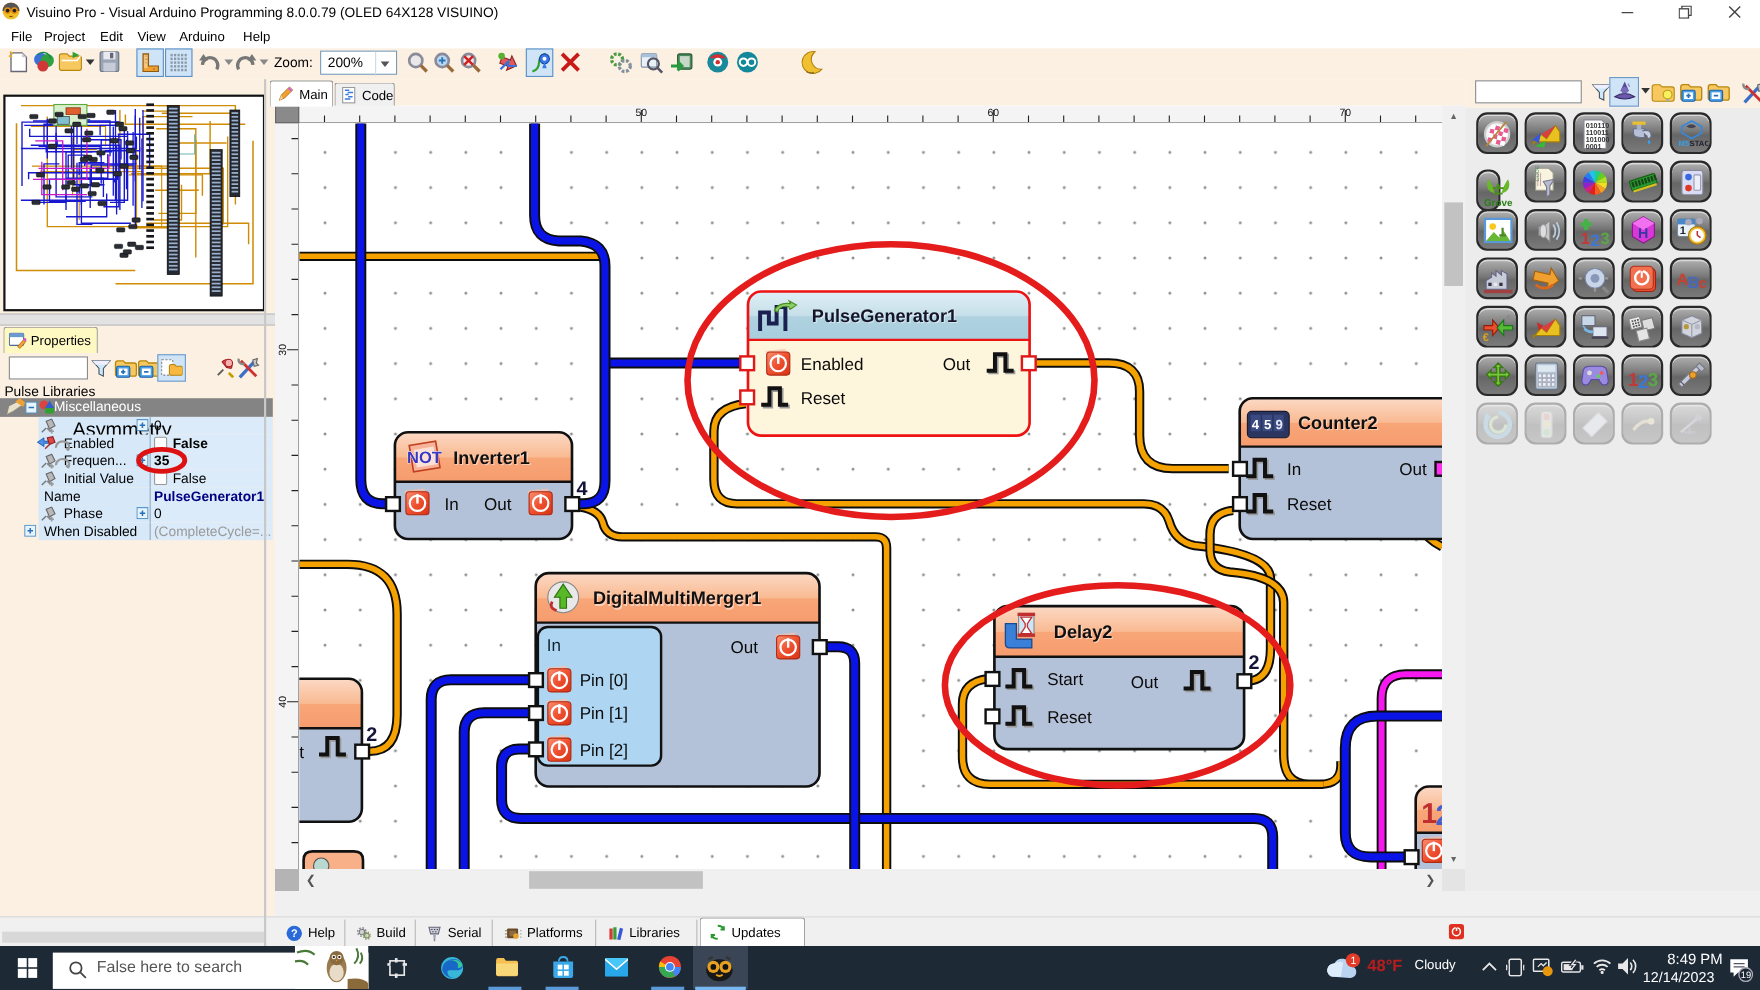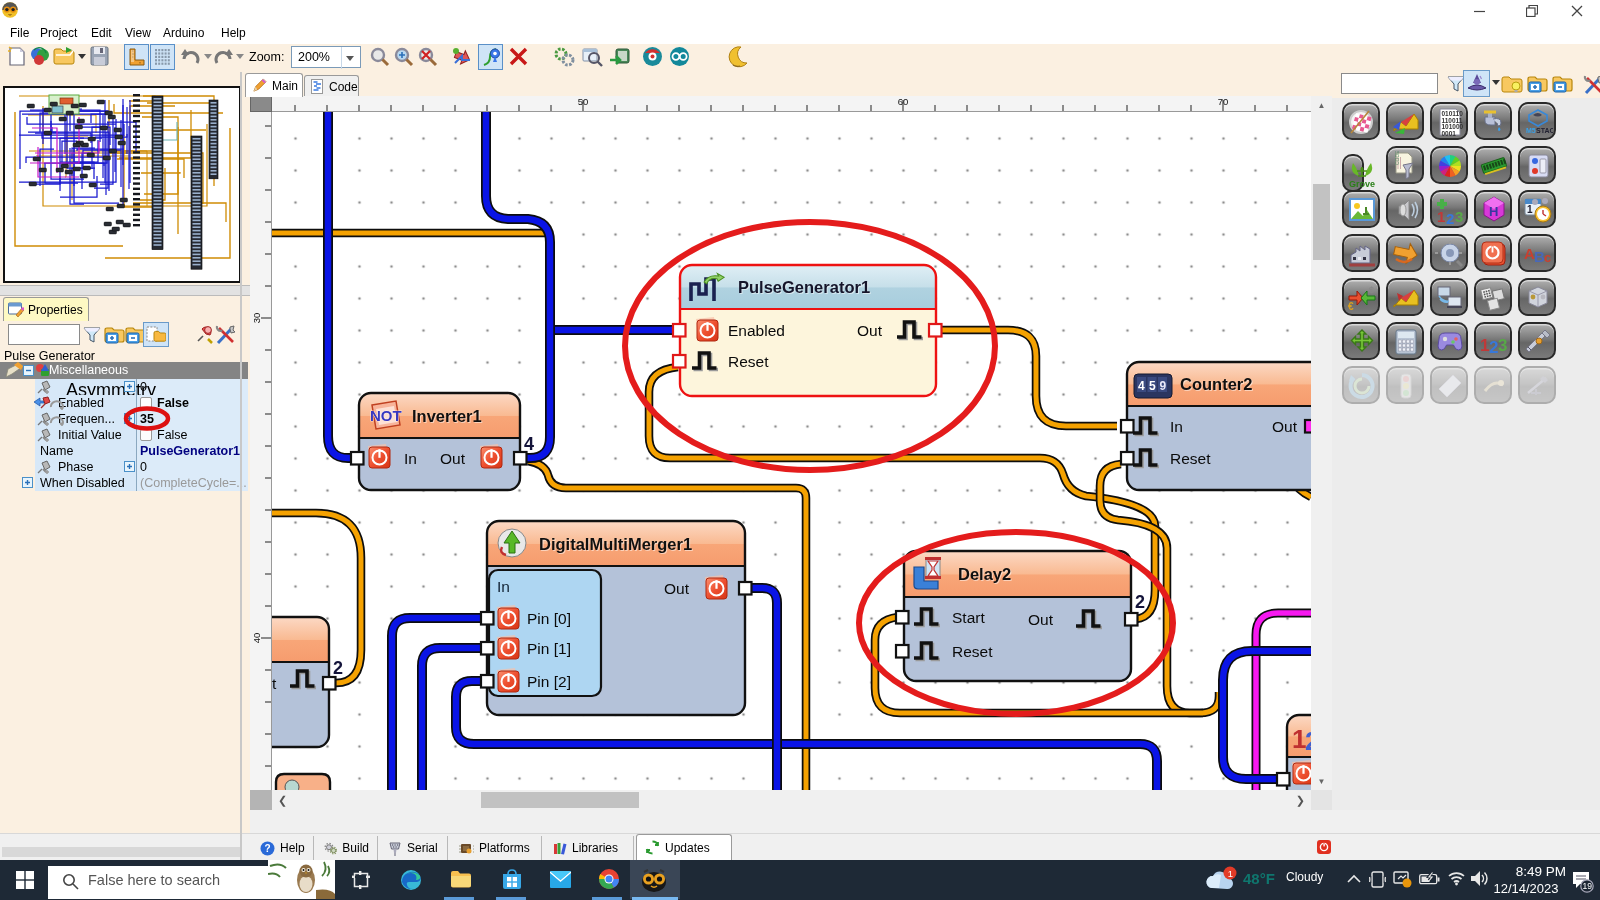--- a/index.html
+++ b/index.html
@@ -27,20 +27,21 @@
 <div class="abs" id="titlebar">
  <svg class="icon" style="left:2px;top:2px" width="16" height="16" viewBox="0 0 16 16">
       <circle cx="8" cy="8" r="7.8" fill="#f0c028"></circle>
       <path d="M0.2 8 a7.8 7.8 0 0 1 15.6 0 z" fill="#555"></path>
       <circle cx="4.9" cy="7.6" r="3.1" fill="#e89010"></circle>
       <circle cx="11.1" cy="7.6" r="3.1" fill="#e89010"></circle>
       <circle cx="4.9" cy="7.6" r="1.7" fill="#222"></circle>
       <circle cx="11.1" cy="7.6" r="1.7" fill="#222"></circle>
       <path d="M6.5 12.5 q1.5 1.2 3 0" stroke="#805010" stroke-width="1" fill="none"></path>
     </svg>
+ <div class="abs t">Visuino Pro - Visual Arduino Programming 8.0.0.79 (OLED 64X128 VISUINO)</div>
  <div class="wbtn" style="left:1456px">
       <svg width="11" height="11">
         <path d="M0 5.5 H11" stroke="#444" stroke-width="1.2"></path>
       </svg>
     </div>
  <div class="wbtn" style="left:1509px">
       <svg width="12" height="12">
         <path d="M3 3 V0.5 H11.5 V9 H9" fill="none" stroke="#444" stroke-width="1.2"></path>
         <rect x="0.5" y="3" width="8.5" height="8.5" fill="#fff" stroke="#444" stroke-width="1.2"></rect>
       </svg>
@@ -852,21 +853,21 @@
     <path d="M8 6 a5 5 0 0 1 8 6 l-4 -1 z" fill="#e85050" stroke="#a02020"></path>
     <circle cx="14" cy="7" r="3.4" fill="#f8b0b0" stroke="#a02020"></circle>
     <path d="M14 16 l4 4" stroke="#c0a000" stroke-width="2.5"></path>
   </svg>
 <svg class="abs" style="left:215px;top:324px" width="22" height="22" viewBox="0 0 22 22">
     <path d="M3 19 L16 5" stroke="#3a70c8" stroke-width="3"></path>
     <path d="M15 3 l4 -1 -1 4 2 2 -4 1 -1 -4 z" fill="#c8c8c8" stroke="#666"></path>
     <path d="M4 4 L18 18" stroke="#d03030" stroke-width="2.6"></path>
     <path d="M2 2 a4 4 0 0 0 4 5 l1 -1" fill="none" stroke="#888" stroke-width="2.2"></path>
   </svg>
-<div class="abs" style="left:4px;top:349px;font-size:12.5px">Pulse Generator</div>
+<div class="abs" style="left:4px;top:349px;font-size:12.5px">Pulse Libraries</div>
 <div class="abs" style="left:0;top:362px;width:248px;height:17px;background:#848484">
 <span style="position:absolute;left:49px;top:1px;font-size:12.5px;color:#fff">Miscellaneous</span>
   </div>
 <svg class="abs" style="left:4px;top:361px" width="20" height="19" viewBox="0 0 20 19">
     <path d="M2 16 L4 8 L14 3 L18 6 L8 13 Z" fill="#e8e0c8" stroke="#887" stroke-width="0.8"></path>
     <path d="M10 4 L17 9 L19 5 L14 1 Z" fill="#f0a030"></path>
   </svg>
 <svg class="abs" style="left:23px;top:365px" width="11" height="11">
     <rect x="0.5" y="0.5" width="10" height="10" fill="#e8f4fc" stroke="#4a90c8"></rect>
     <path d="M3 5.5 H8" stroke="#2a70b8" stroke-width="1.4"></path>
@@ -1453,21 +1454,21 @@
 <div class="abs" style="left:444px;top:897px;width:30px;height:3px;background:#5a9ad8"></div>
 <div class="abs" style="left:496px;top:897px;width:30px;height:3px;background:#5a9ad8"></div>
 <div class="abs" style="left:592px;top:897px;width:30px;height:3px;background:#5a9ad8"></div>
 <div class="abs" style="left:632px;top:897px;width:46px;height:3px;background:#78b8f0"></div>
 <svg class="abs" style="left:1206px;top:866px" width="34" height="28" viewBox="0 0 34 28">
     <path d="M6 22 a6 6 0 0 1 1 -12 a8 8 0 0 1 15 2 a5.5 5.5 0 0 1 -1 11 z" fill="#b8d4f0"></path>
     <path d="M6 22 a6 6 0 0 1 1 -12 a8 8 0 0 1 8 -1 l-2 13 z" fill="#dcecfa"></path>
     <circle cx="24" cy="7" r="6.5" fill="#e23b28"></circle>
     <text x="21.8" y="10.5" font-size="9.5" fill="#fff">1</text>
   </svg>
-<div class="abs" style="left:1243px;top:870px;font-size:15px;font-weight:bold;color:#0f766e">48°F</div>
+<div class="abs" style="left:1243px;top:870px;font-size:15px;font-weight:bold;color:#b91c1c">48°F</div>
 <div class="abs" style="left:1286px;top:870px;font-size:12px;color:#fff">Cloudy</div>
 <svg class="abs" style="left:1347px;top:874px" width="14" height="10" viewBox="0 0 14 10">
     <path d="M1 8 L7 2 L13 8" fill="none" stroke="#e8e8e8" stroke-width="1.6"></path>
   </svg>
 <svg class="abs" style="left:1369px;top:871px" width="17" height="17" viewBox="0 0 17 17">
     <rect x="3" y="1" width="11" height="15" rx="1.5" fill="none" stroke="#e8e8e8" stroke-width="1.4"></rect>
     <path d="M1 5 v7 M16 5 v7" stroke="#1c2633" stroke-width="2.5"></path>
     <path d="M0.5 6 a9 9 0 0 1 0 5 M16.5 6 a9 9 0 0 0 0 5" stroke="#e8e8e8" stroke-width="1.3" fill="none"></path>
   </svg>
 <svg class="abs" style="left:1393px;top:871px" width="19" height="17" viewBox="0 0 19 17">

